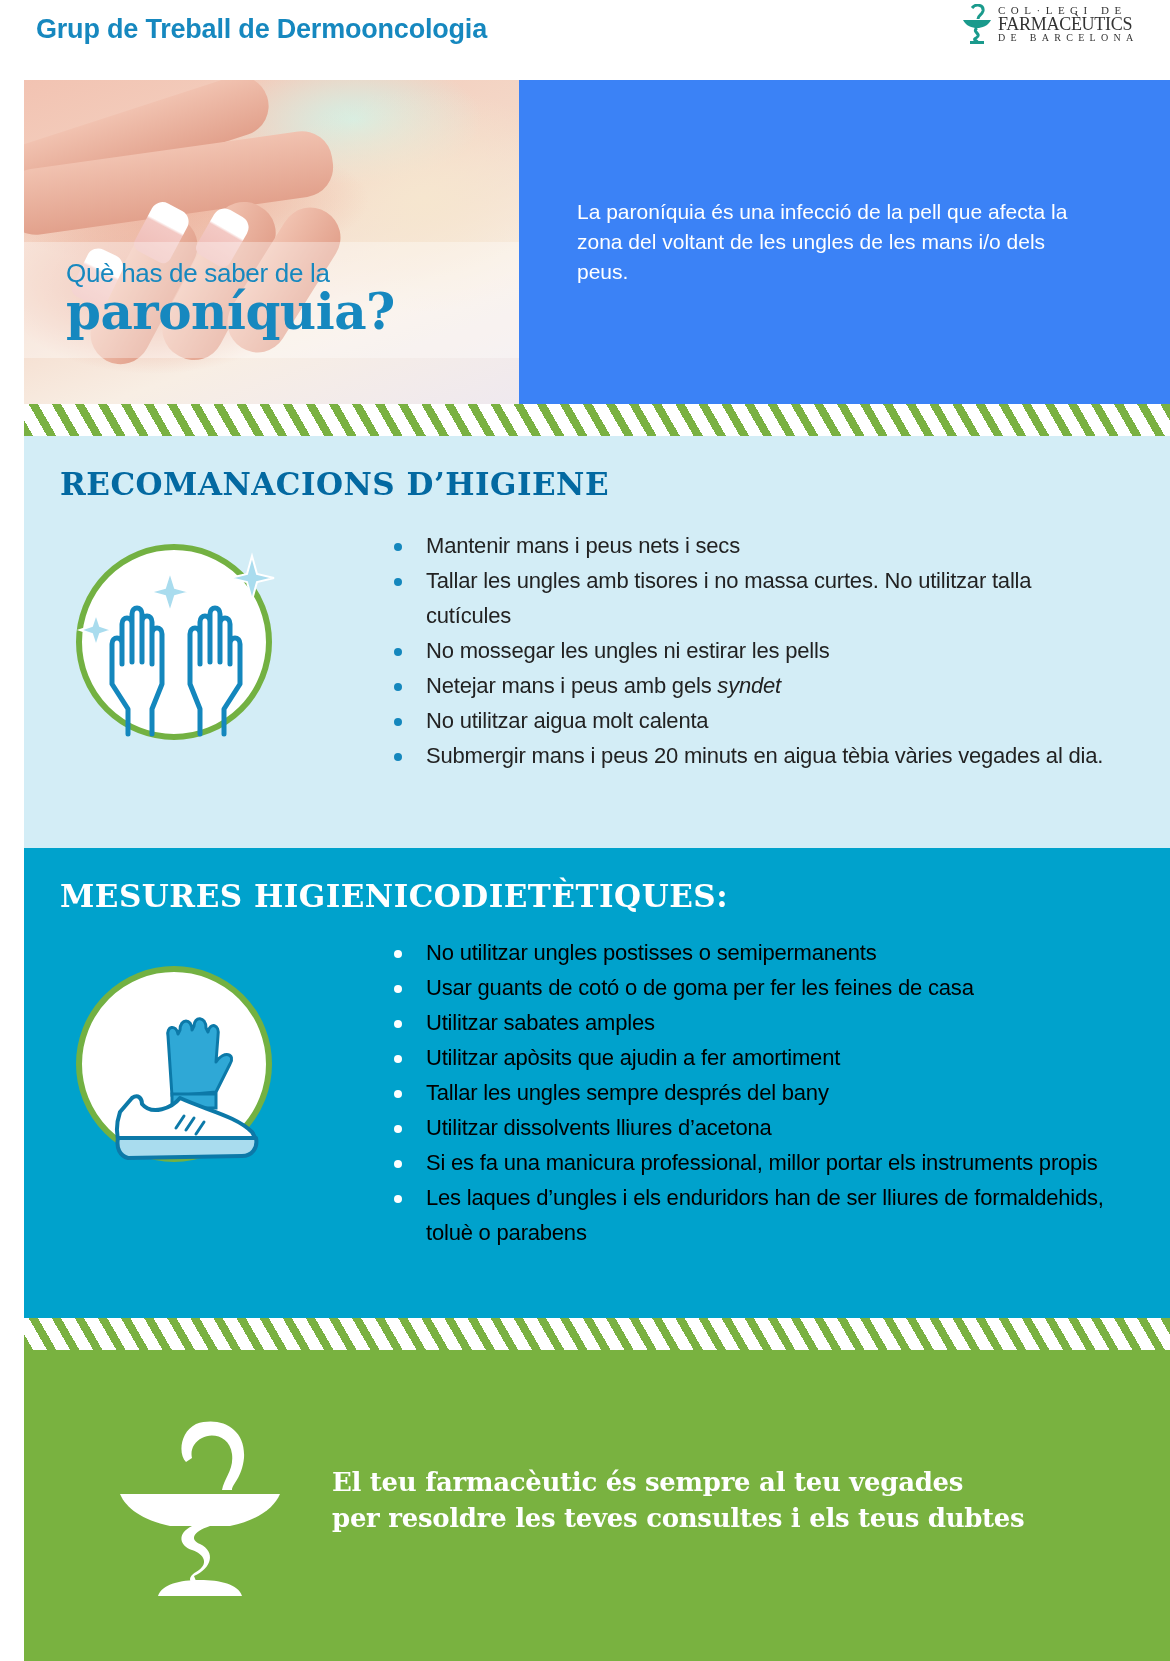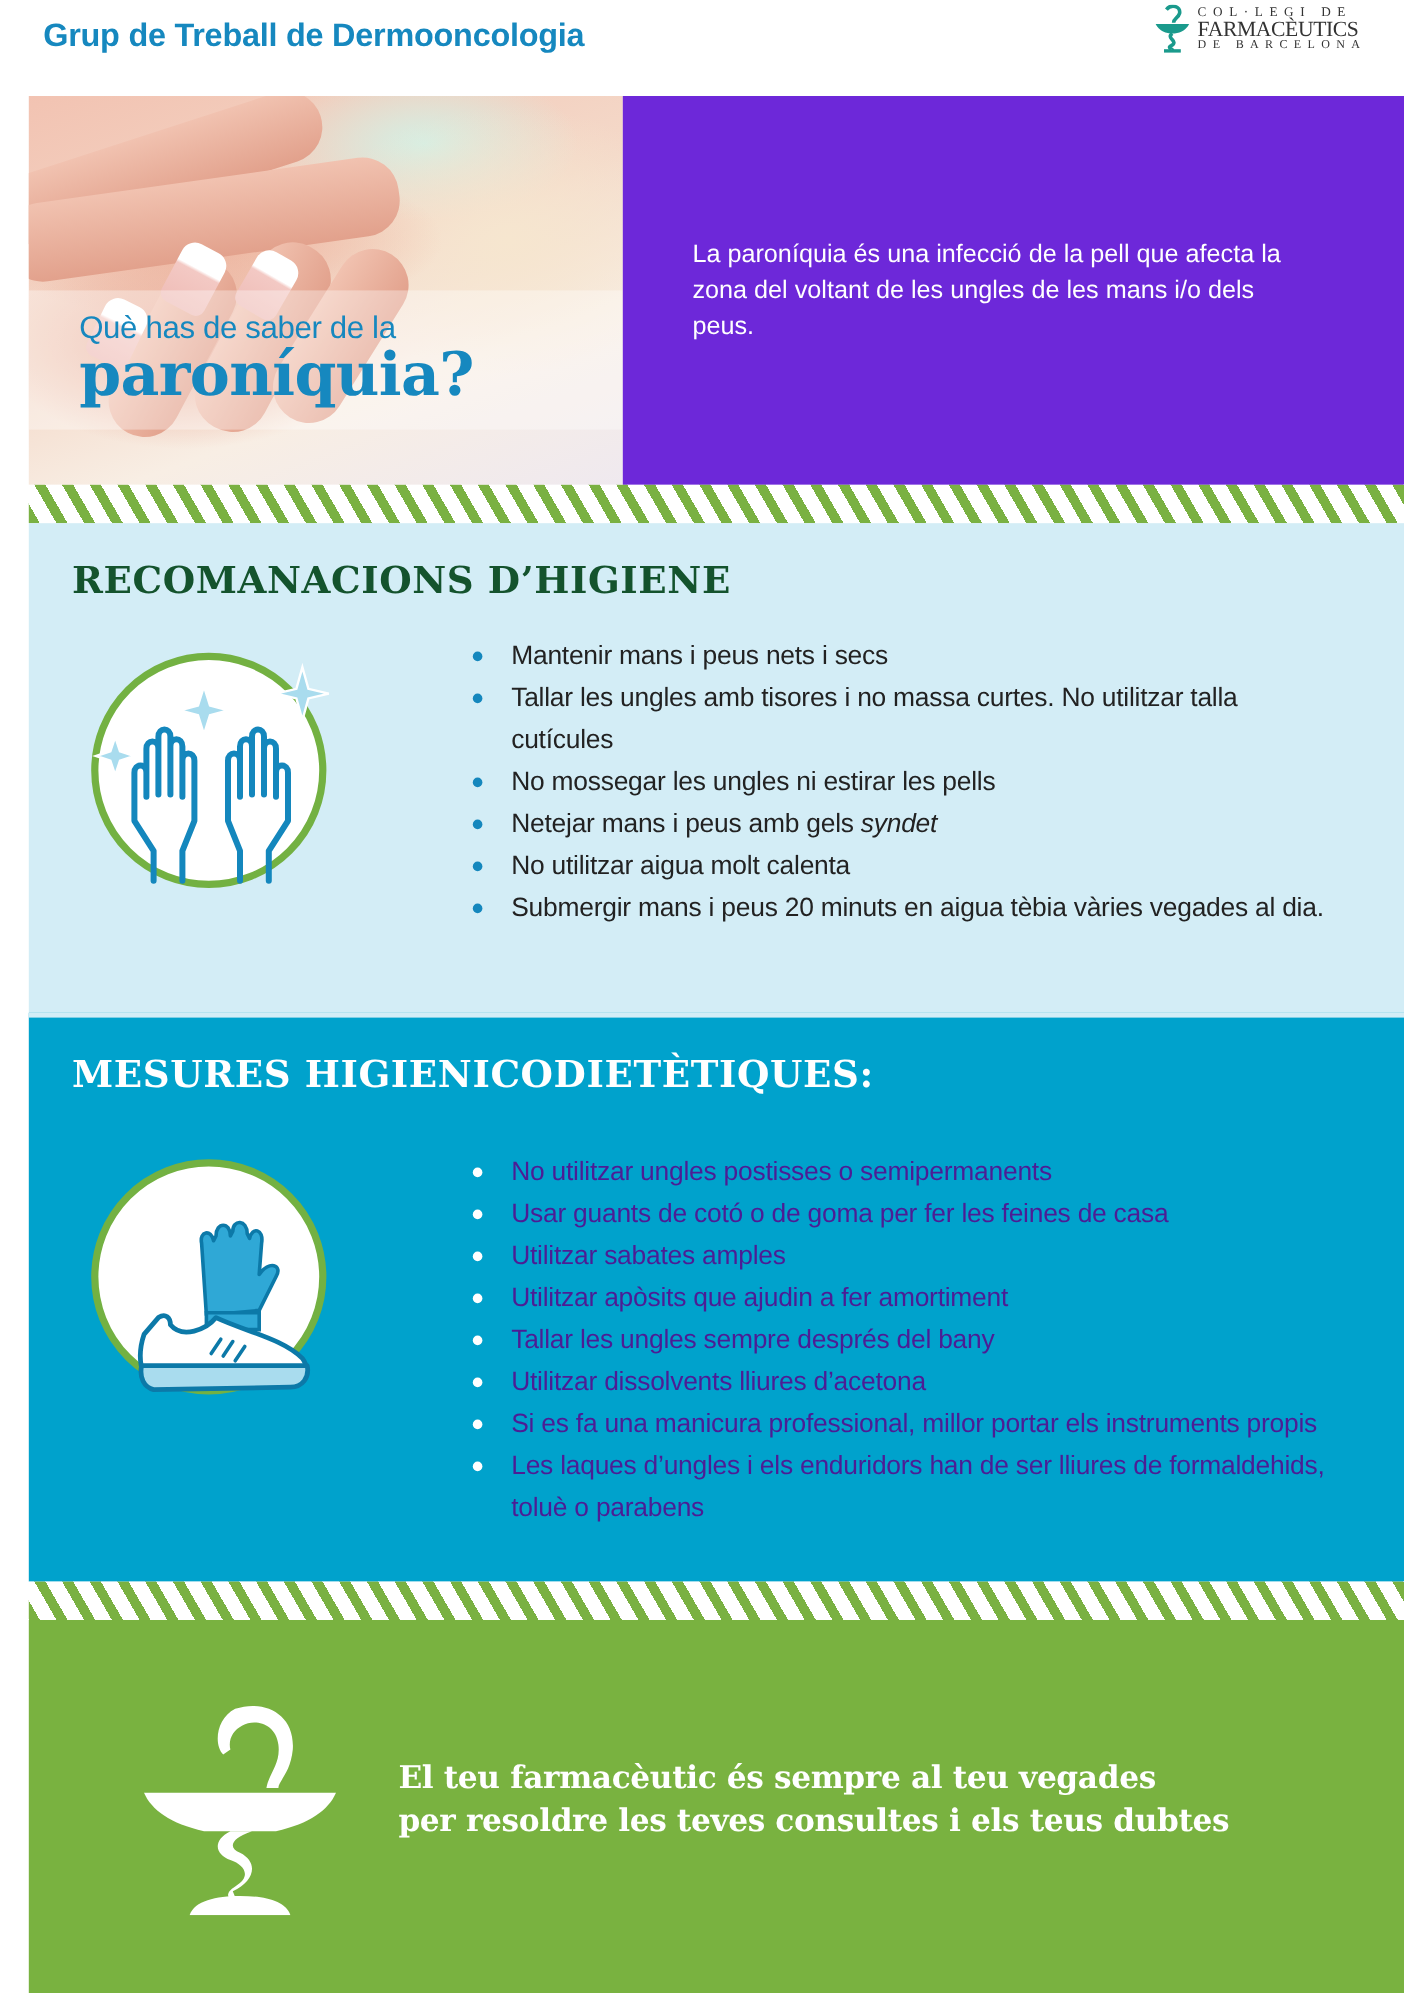--- a/index.html
+++ b/index.html
@@ -50,21 +50,21 @@
     .hero-q {
       position: absolute; left: 42px; top: 178px; font-size: 26px; color: #1688bf;
       letter-spacing: -0.3px;
     }
     .hero-word {
       position: absolute; left: 42px; top: 202px; font-family: "DejaVu Serif", serif;
       font-size: 50px; font-weight: bold; color: #1688bf; letter-spacing: -0.5px;
     }
     .hero-panel {
       position: absolute; left: 495px; top: 0; width: 651px; height: 324px;
-      background: #6d28d9;
+      background: #3b82f6;
     }
     .hero-desc {
       position: absolute; left: 58px; top: 117px; width: 520px;
       font-size: 21px; line-height: 30px; color: #ffffff;
     }
 
     .stripes {
       position: absolute; left: 24px; width: 1146px; height: 32px;
       background: repeating-linear-gradient(60deg, #7ab142 0px, #7ab142 8px, #ffffff 8px, #ffffff 20px);
     }
@@ -72,34 +72,34 @@
     
     .section { position: absolute; left: 24px; width: 1146px; }
     .sec1 { top: 436px; height: 408px; background: #d3edf6; }
     .sec2 { top: 844px; height: 474px; background: #00a2cc; border-top: 4px solid #d3edf6; }
     .sec3 { top: 1350px; height: 311px; background: #79b240; }
 
     .sec-title {
       position: absolute; left: 36px; font-family: "DejaVu Serif", serif; font-weight: bold;
       font-size: 31px; letter-spacing: 0.5px;
     }
-    .sec1 .sec-title { top: 30px; color: #14532d; }
+    .sec1 .sec-title { top: 30px; color: #0369a1; }
     .sec2 .sec-title { top: 30px; color: #ffffff; }
 
     .icon-circle {
       position: absolute; width: 196px; height: 196px; border-radius: 50%;
       background: #ffffff; border: 6px solid #73b142;
     }
     .sec1 .icon-circle { left: 52px; top: 108px; }
     .sec2 .icon-circle { left: 52px; top: 118px; }
     .icon-circle svg { position: absolute; left: -6px; top: -6px; }
 
     .bullets { position: absolute; left: 367px; list-style: none; }
     .sec1 .bullets { top: 92px; width: 720px; color: #222; }
-    .sec2 .bullets { top: 110px; width: 740px; color: #4c1d95; }
+    .sec2 .bullets { top: 87px; width: 740px; color: #000000; }
     .bullets li {
       position: relative; padding-left: 35px; font-size: 22px; line-height: 35px;
       letter-spacing: -0.2px;
     }
     .bullets li::before {
       content: ""; position: absolute; left: 3px; top: 15px; width: 8px; height: 8px; border-radius: 50%;
     }
     .sec1 .bullets li::before { background: #1487bd; }
     .sec2 .bullets li::before { background: #ffffff; }
     .bullets .it { font-style: italic; }

